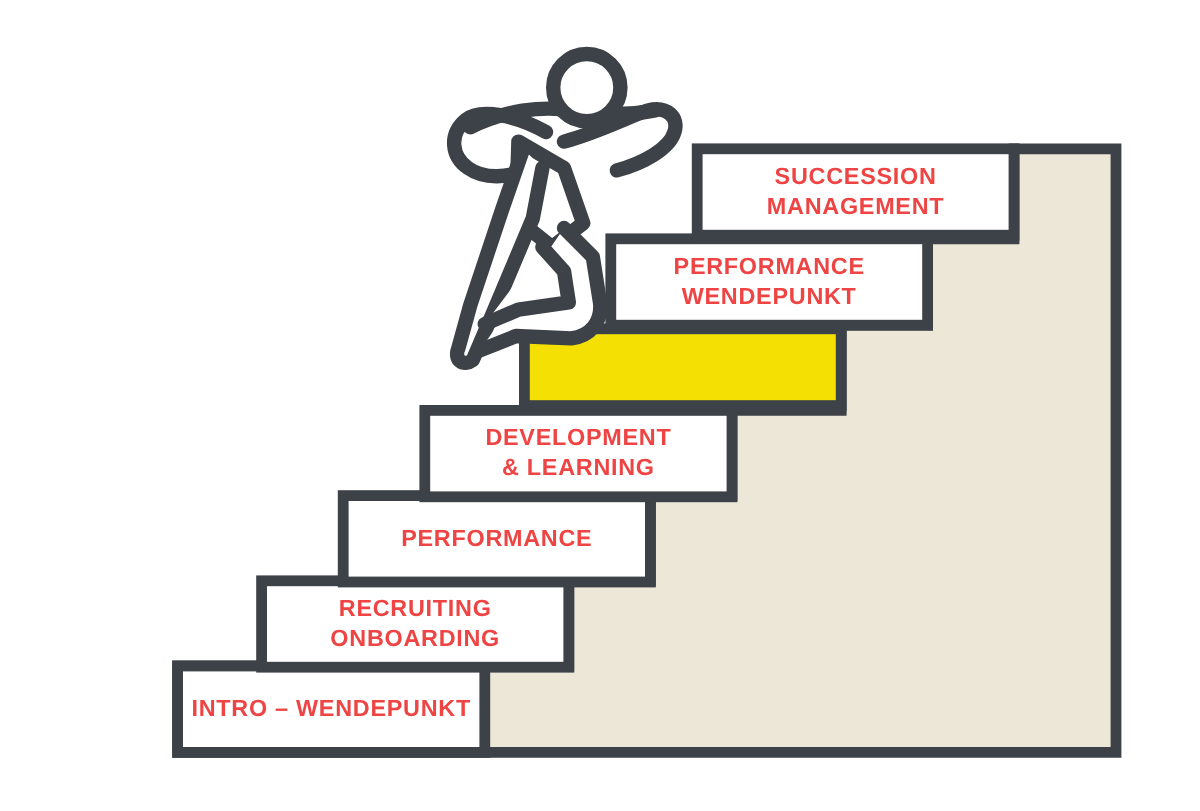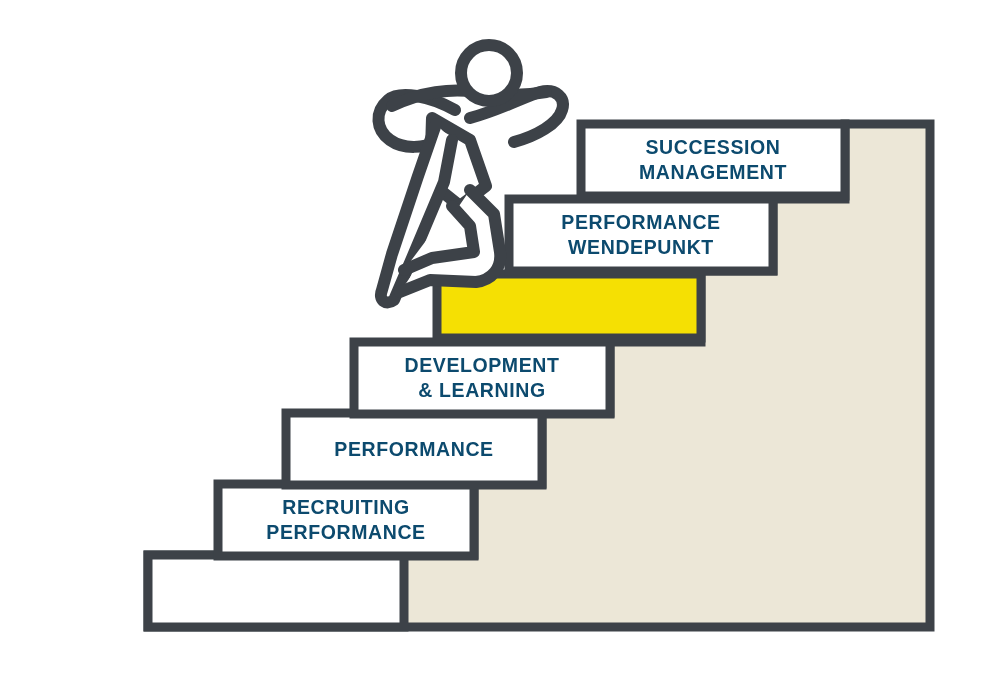--- a/index.html
+++ b/index.html
@@ -31,21 +31,21 @@
     display: flex;
     flex-direction: column;
     align-items: center;
     justify-content: center;
     text-align: center;
     font-family: "Liberation Sans", sans-serif;
     font-weight: bold;
     font-size: 19.5px;
     letter-spacing: 0.6px;
     line-height: 1.26;
-    color: #0c4a6e;
+    color: #ef4444;
     pointer-events: none;
     white-space: pre-line;
   }
 </style>
 </head>
 <body>
 
 <div id="stage">
 
   <svg id="diagram-svg" viewBox="0 0 1000 676">
@@ -132,23 +132,24 @@
                L 470 226
                L 474 252
                L 432 258
                L 404 270" fill="#ffffff" stroke="#3d4248" stroke-width="12" stroke-linecap="round" stroke-linejoin="round"></path>
 
       <circle cx="489" cy="73" r="28" fill="#ffffff" stroke="#3d4248" stroke-width="12"></circle>
     </g>
 
   </svg>
 
+  <div class="step-label" style="left:148px; top:555px; width:256px; height:72px;">INTRO – WENDEPUNKT</div>
 
   <div class="step-label" style="left:218px; top:484px; width:256px; height:72px;">RECRUITING
-PERFORMANCE</div>
+ONBOARDING</div>
 
   <div class="step-label" style="left:286px; top:413px; width:256px; height:72px;">PERFORMANCE</div>
 
   <div class="step-label" style="left:354px; top:342px; width:256px; height:72px;">DEVELOPMENT
 &amp; LEARNING</div>
 
 
   <div class="step-label" style="left:509px; top:199px; width:264px; height:72px;">PERFORMANCE
 WENDEPUNKT</div>
 

